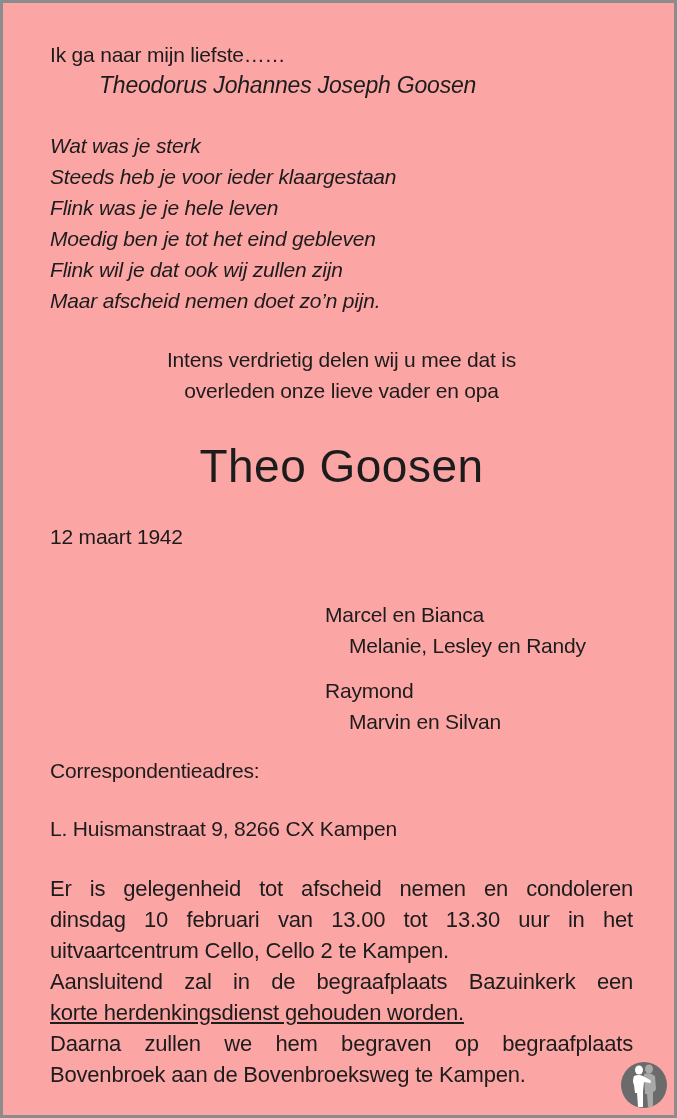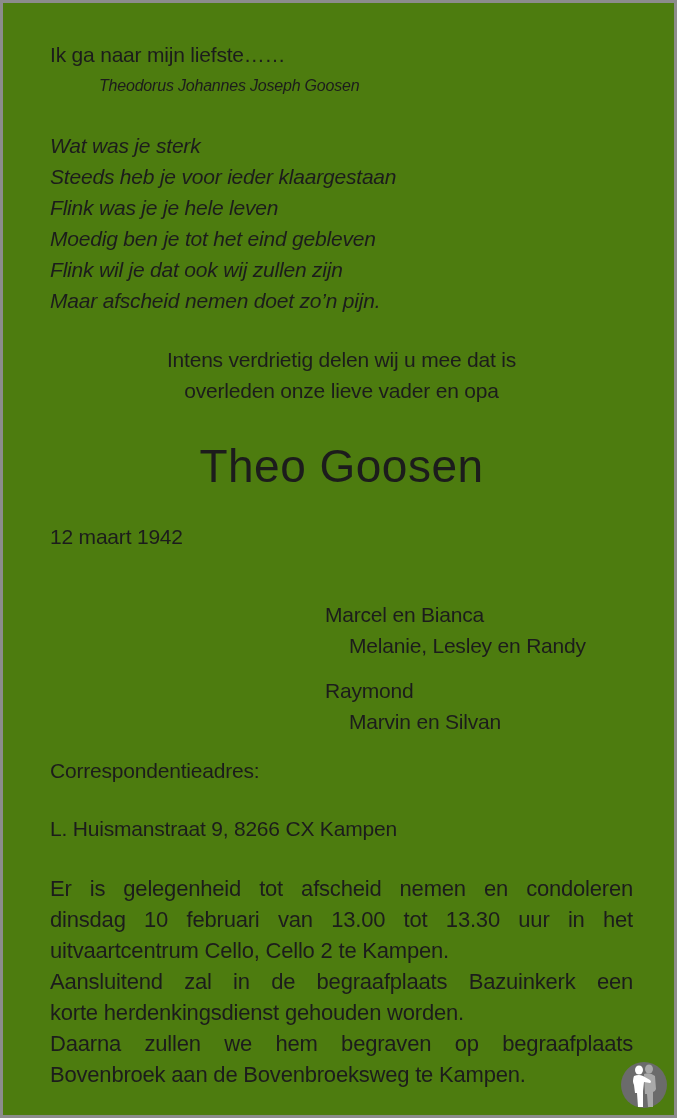--- a/index.html
+++ b/index.html
@@ -15,31 +15,31 @@
       font-family: "Liberation Sans", "DejaVu Sans", sans-serif;
       color: #1c1c1c;
     }
     .frame {
       position: absolute;
       left: 0; top: 0;
       width: 677px;
       height: 1118px;
       box-sizing: border-box;
       border: 3px solid #8c8c8c;
-      background: #4d7c0f;
+      background: #fca5a5;
     }
     .line {
       position: absolute;
       white-space: nowrap;
       font-size: 21px;
       line-height: 31px;
       letter-spacing: -0.2px;
     }
     .italic { font-style: italic; }
-    .sub-name { font-size: 16px; }
+    .sub-name { font-size: 23px; }
     .center {
       left: 0; width: 677px; text-align: center;
     }
     .name {
       position: absolute;
       left: 0; width: 677px;
       text-align: center;
       font-size: 46px;
       line-height: 56px;
       letter-spacing: 0.5px;
@@ -98,21 +98,21 @@
   </div>
 
   <div class="line" style="left:47px; top:752px;">Correspondentieadres:</div>
   <div class="line" style="left:47px; top:810px;">L. Huismanstraat 9, 8266 CX Kampen</div>
 
   <div>
     <div class="justify-line" style="top:870px;">Er is gelegenheid tot afscheid nemen en condoleren</div>
     <div class="justify-line" style="top:901px;">dinsdag 10 februari van 13.00 tot 13.30 uur in het</div>
     <div class="justify-line last" style="top:932px;">uitvaartcentrum Cello, Cello 2 te Kampen.</div>
     <div class="justify-line" style="top:963px;">Aansluitend zal in de begraafplaats Bazuinkerk een</div>
-    <div class="justify-line last" style="top:994px;">korte herdenkingsdienst gehouden worden.</div>
+    <div class="justify-line last" style="top:994px;text-decoration:underline;">korte herdenkingsdienst gehouden worden.</div>
     <div class="justify-line" style="top:1025px;">Daarna zullen we hem begraven op begraafplaats</div>
     <div class="justify-line last" style="top:1056px;">Bovenbroek aan de Bovenbroeksweg te Kampen.</div>
   </div>
 
   <div class="logo">
     <svg width="48" height="48" viewBox="0 0 48 48">
       <circle cx="24" cy="24" r="23" fill="#6b6b6b"></circle>
 
       <ellipse cx="29" cy="8" rx="4" ry="4.5" fill="#a9a9a9"></ellipse>
       <path d="M24 13 Q30 11 35 15 L36 28 Q35 31 33 31 L33 46 L28 46 L27 33 L25 33 Z" fill="#a9a9a9"></path>

